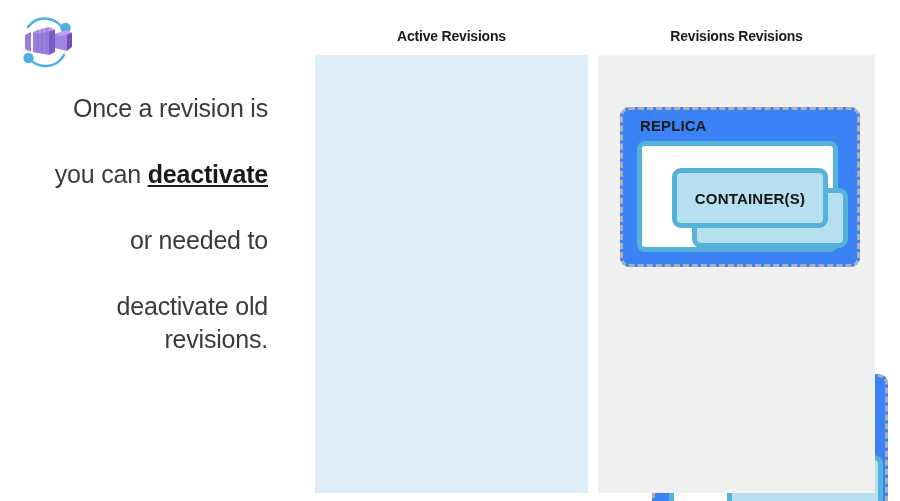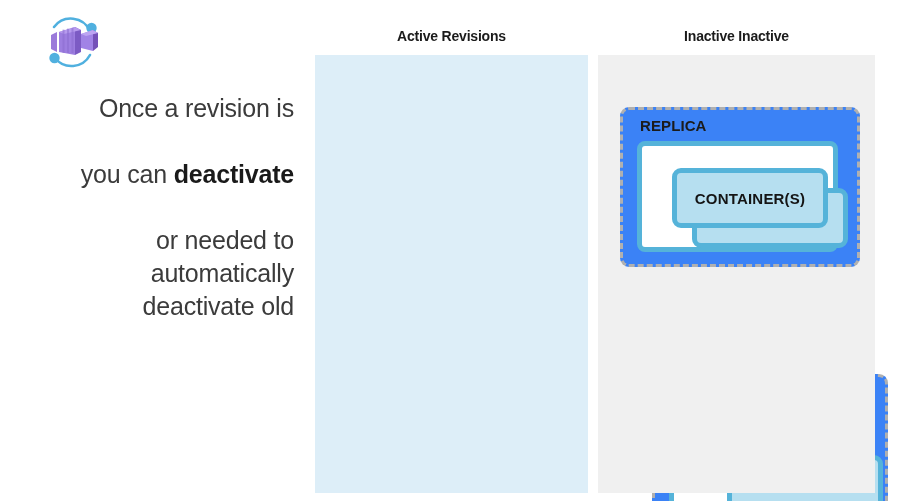--- a/index.html
+++ b/index.html
@@ -16,21 +16,20 @@
     color: #262626;
   }
 
   
   #left-column {
     position: absolute;
     left: 0;
     top: 0;
     width: 300px;
     height: 501px;
-    margin-left: 26px;
   }
 
   #app-logo {
     position: absolute;
     left: 14px;
     top: 14px;
     width: 64px;
     height: 56px;
   }
 
@@ -40,21 +39,21 @@
     top: 92px;
     width: 260px;
     text-align: right;
     font-size: 25px;
     line-height: 33px;
     font-weight: 400;
     color: #3b3b3b;
     font-family: "Liberation Sans", sans-serif;
     letter-spacing: -0.2px;
   }
-  #caption-text b { font-weight: 700; color: #1a1a1a; }
+  #caption-text b { font-weight: 700; color: #1a1a1a; text-decoration: underline; }
 
   
   .column-heading {
     position: absolute;
     top: 28px;
     font-size: 14px;
     font-weight: 700;
     color: #1b1b1b;
     text-align: center;
     letter-spacing: -0.2px;
@@ -181,29 +180,30 @@
       <path d="M41 20 L53 16 L58 19 L46 22 Z" fill="#bda4f2"></path>
     </svg>
   </div>
 
   <div id="caption-text">
     <span>Once a revision is</span><br>
     <br>
     <span>you can </span><b>deactivate</b><br>
     <br>
     <span>or needed to</span><br>
-    <span>automatically</span><br>
+    <br>
     <span>deactivate old</span><br>
+    <span>revisions.</span>
   </div>
 
 </div>
 
 <div class="column-heading" id="heading-active">Active Revisions</div>
 
-<div class="column-heading" id="heading-inactive">Inactive Inactive</div>
+<div class="column-heading" id="heading-inactive">Revisions Revisions</div>
 
 <div class="panel" id="panel-active">
 
   <div class="revision-group" id="revision-group-2">
     <div class="revision-label">REVISION 2</div>
 
     <div class="revision-box">
       <div class="replica-label">REPLICA</div>
 
       <div class="replica-box">

